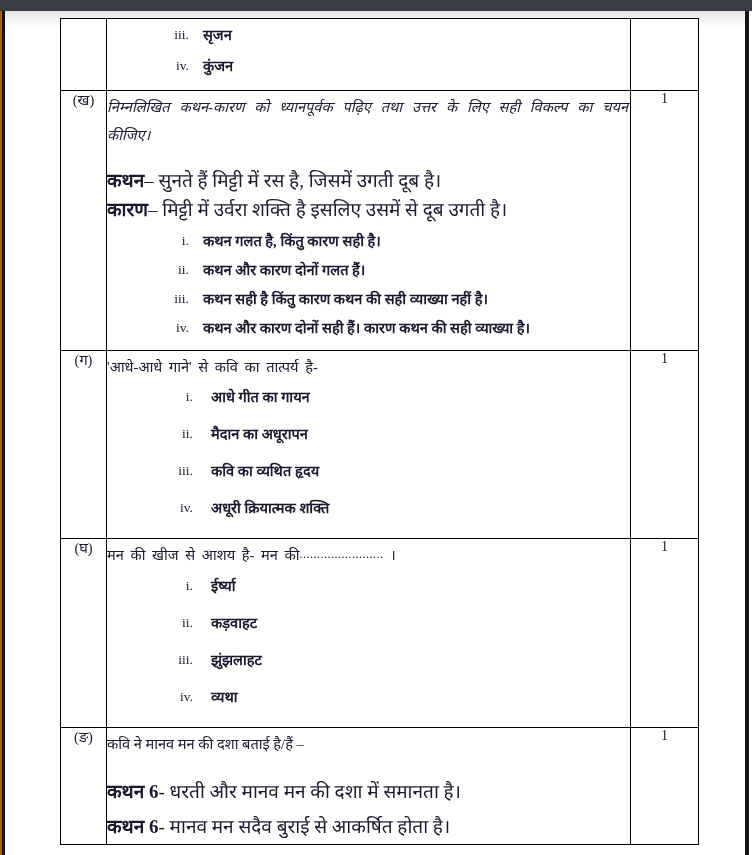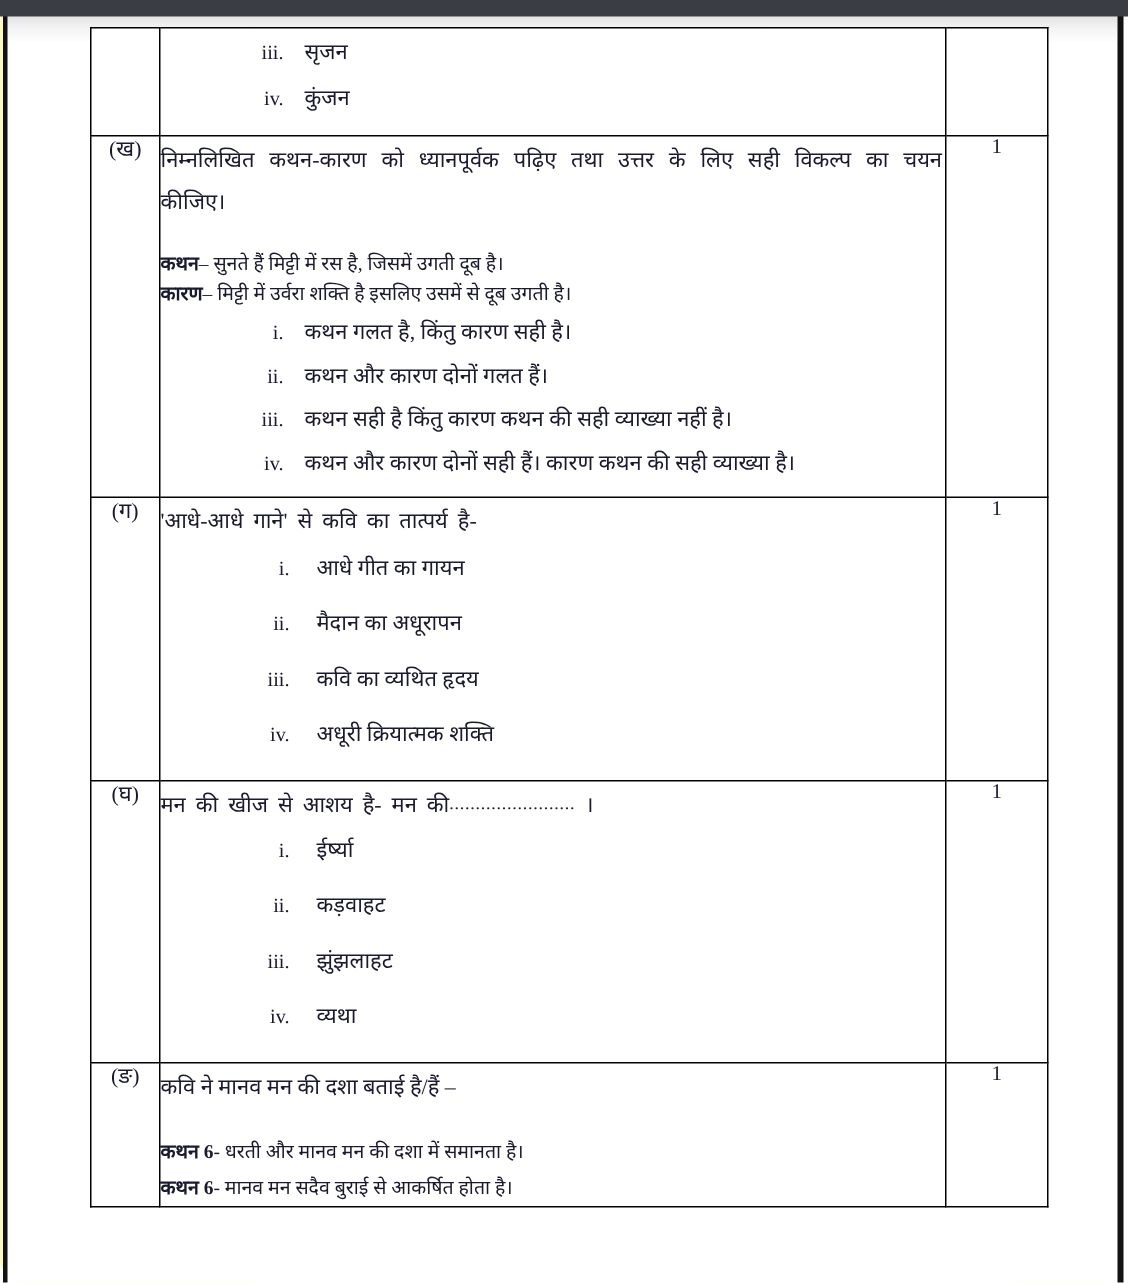--- a/index.html
+++ b/index.html
@@ -12,22 +12,21 @@
     overflow: hidden;
     background: #ffffff;
     font-family: "Liberation Serif", "DejaVu Serif", serif;
   }
 
   
   #viewer {
     position: relative;
     width: 752px;
     height: 855px;
-    background: #fef9c3;
-    border-radius: 15px;
+    background: #a16207;
   }
   .chrome-top {
     position: absolute;
     top: 0; left: 0;
     width: 752px;
     height: 11px;
     background: #3a3d44;
     z-index: 5;
   }
   .chrome-left {
@@ -115,29 +114,30 @@
   .q-stem {
     font-size: 14.6px;
     color: #1a1a2e;
     line-height: 1.95;
     margin: 2px 0 0 0;
   }
   .q-stem.justify {
     text-align: justify;
     text-align-last: left;
     padding-right: 2px;
+    font-style: italic;
   }
   .q-stem.spaced {
     word-spacing: 3px;
   }
   .gap-line {
     height: 16px;
   }
   .kv-line {
-    font-size: 13px;
+    font-size: 19px;
     color: #1a1a2e;
     line-height: 1.55;
     margin: 0;
   }
   .kv-line .kv-key {
     font-weight: bold;
   }
   .dots {
     letter-spacing: 0.5px;
     font-size: 12px;
@@ -166,21 +166,21 @@
     text-align: right;
     font-family: "Liberation Serif", "DejaVu Serif", serif;
     font-size: 13.5px;
     color: #1a1a2e;
   }
   ol.opts.tight li { margin-bottom: 11px; }
   ol.opts.wide  li { margin-bottom: 19px; }
   ol.opts.wide li .rn { left: 40px; }
   ol.opts.wide li { padding-left: 104px; }
 
-  .opt-text { display: inline-block; }
+  .opt-text { display: inline-block; font-weight: bold; }
 </style>
 </head>
 <body>
 
 <div id="viewer">
   <div class="page"></div>
   <div class="page-shade"></div>
   <div class="chrome-top"></div>
   <div class="chrome-left"></div>
   <div class="chrome-right-edge"></div>

